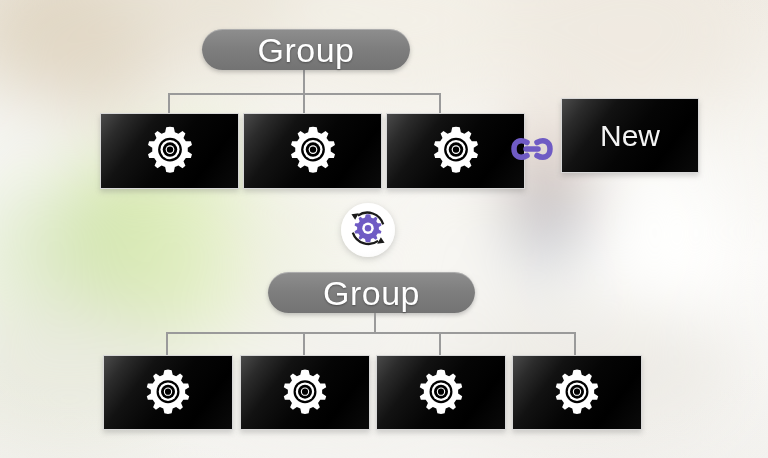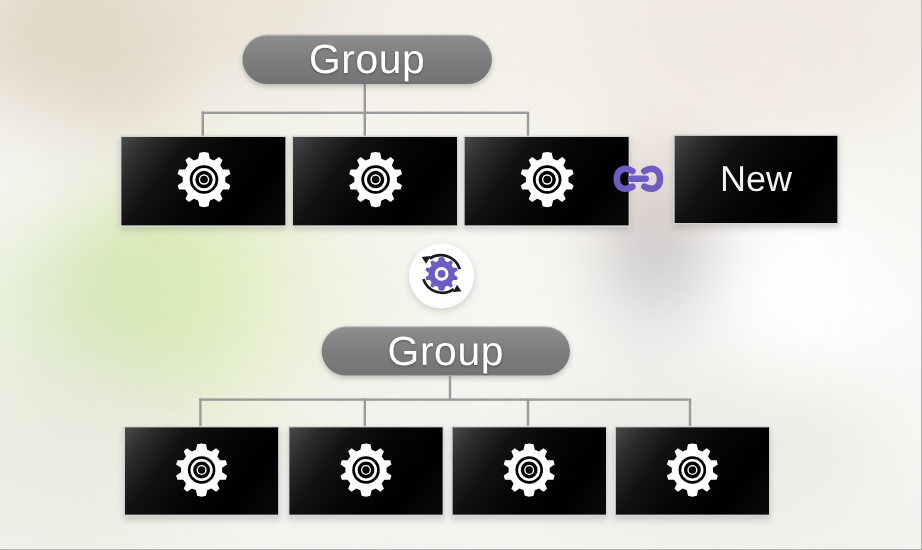--- a/index.html
+++ b/index.html
@@ -8,21 +8,21 @@
     background: #ffffff;
   }
   body {
     font-family: "Liberation Sans", sans-serif;
   }
   #stage {
     position: relative;
     width: 768px;
     height: 458px;
     overflow: hidden;
-    background: #000000;
+    background: #ef4444;
   }
 
   
   .bg-layer {
     position: absolute;
     inset: -60px;
     pointer-events: none;
   }
   .bg-base {
     background:
@@ -224,21 +224,21 @@
   <div class="link-icon" style="left:510px; top:132px; width:44px; height:34px;">
     <svg width="44" height="34" viewBox="0 0 88 62" aria-hidden="true">
       <g fill="none" stroke="#6f5bc4" stroke-width="11" stroke-linecap="round">
         <path d="M34 18 C20 10 8 16 8 31 C8 46 20 52 34 44"></path>
         <path d="M54 18 C68 10 80 16 80 31 C80 46 68 52 54 44"></path>
         <path d="M32 31 L56 31"></path>
       </g>
     </svg>
   </div>
 
-  <div class="screen" style="left:561px; top:112px; width:136px; height:73px;">
+  <div class="screen" style="left:561px; top:98px; width:136px; height:73px;">
     <span class="label">New</span>
   </div>
 
   <div class="sync-badge" style="left:341px; top:203px; width:54px; height:54px;">
     <span>
       <svg width="46" height="46" viewBox="0 0 100 100" aria-hidden="true">
 
         <g fill="none" stroke="#1a1a1a" stroke-width="5" stroke-linecap="butt">
           <path d="M17 60 A36 36 0 0 0 72 78"></path>
           <path d="M83 42 A36 36 0 0 0 28 23"></path>

